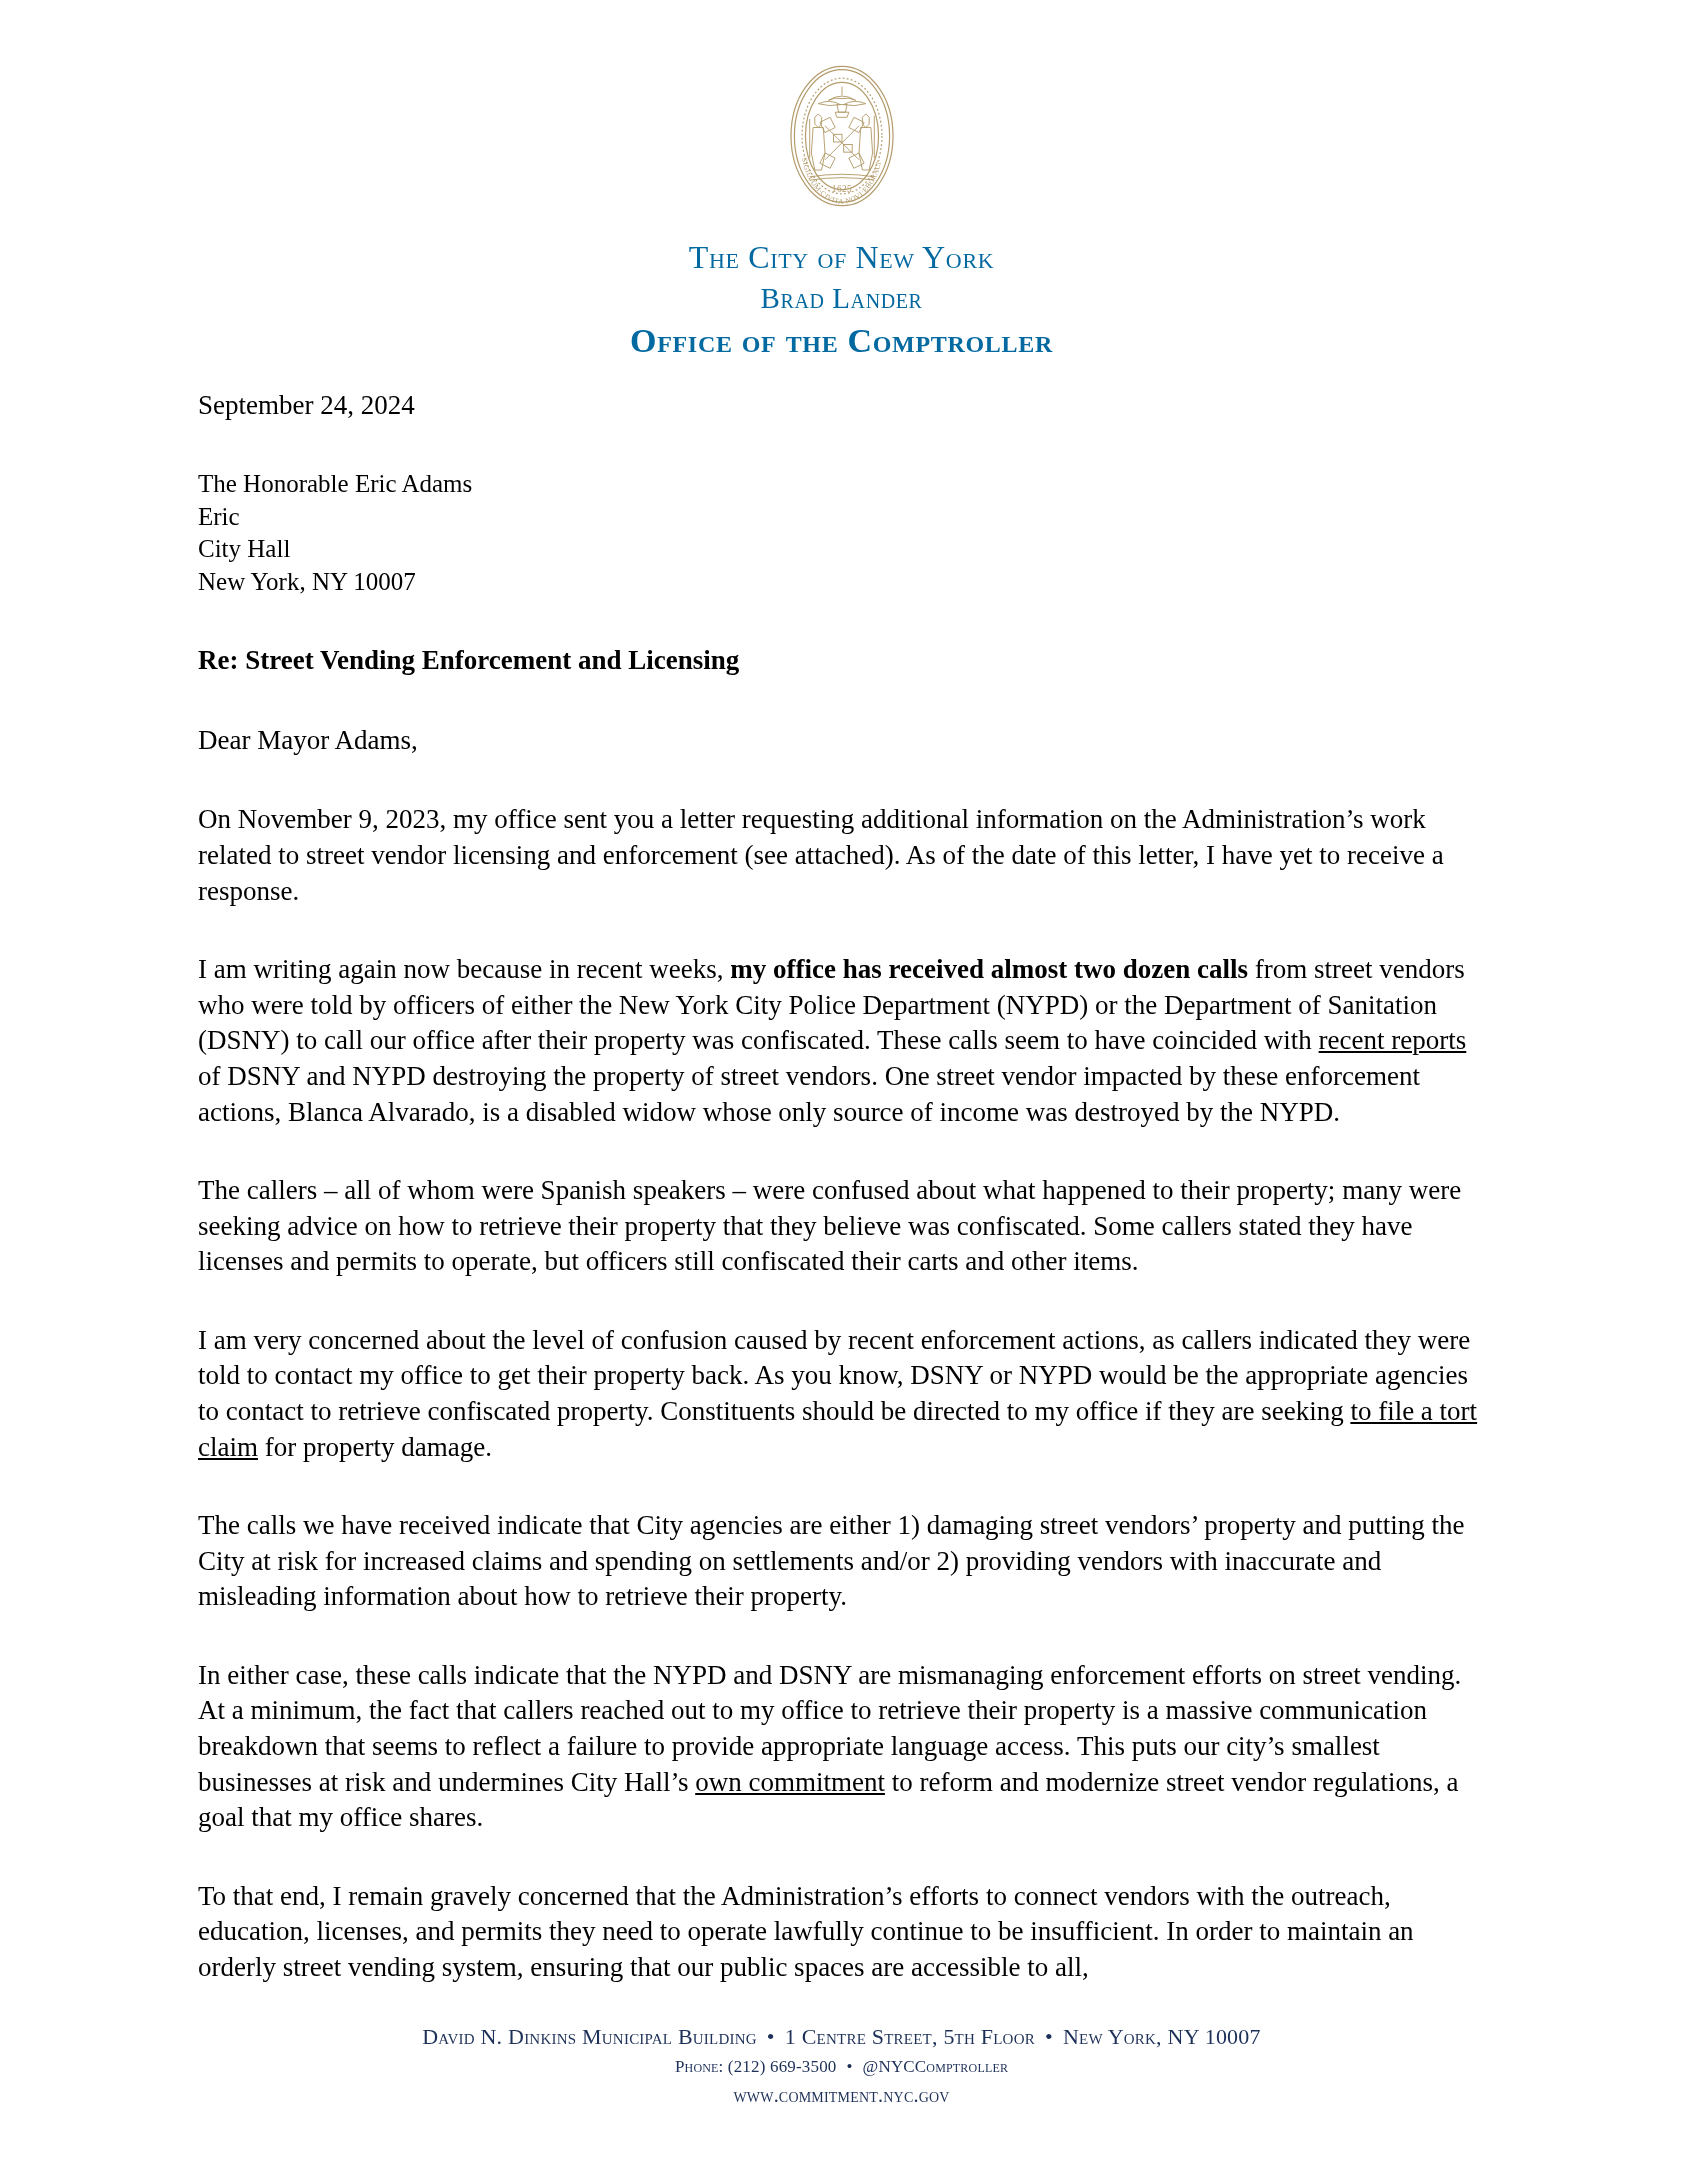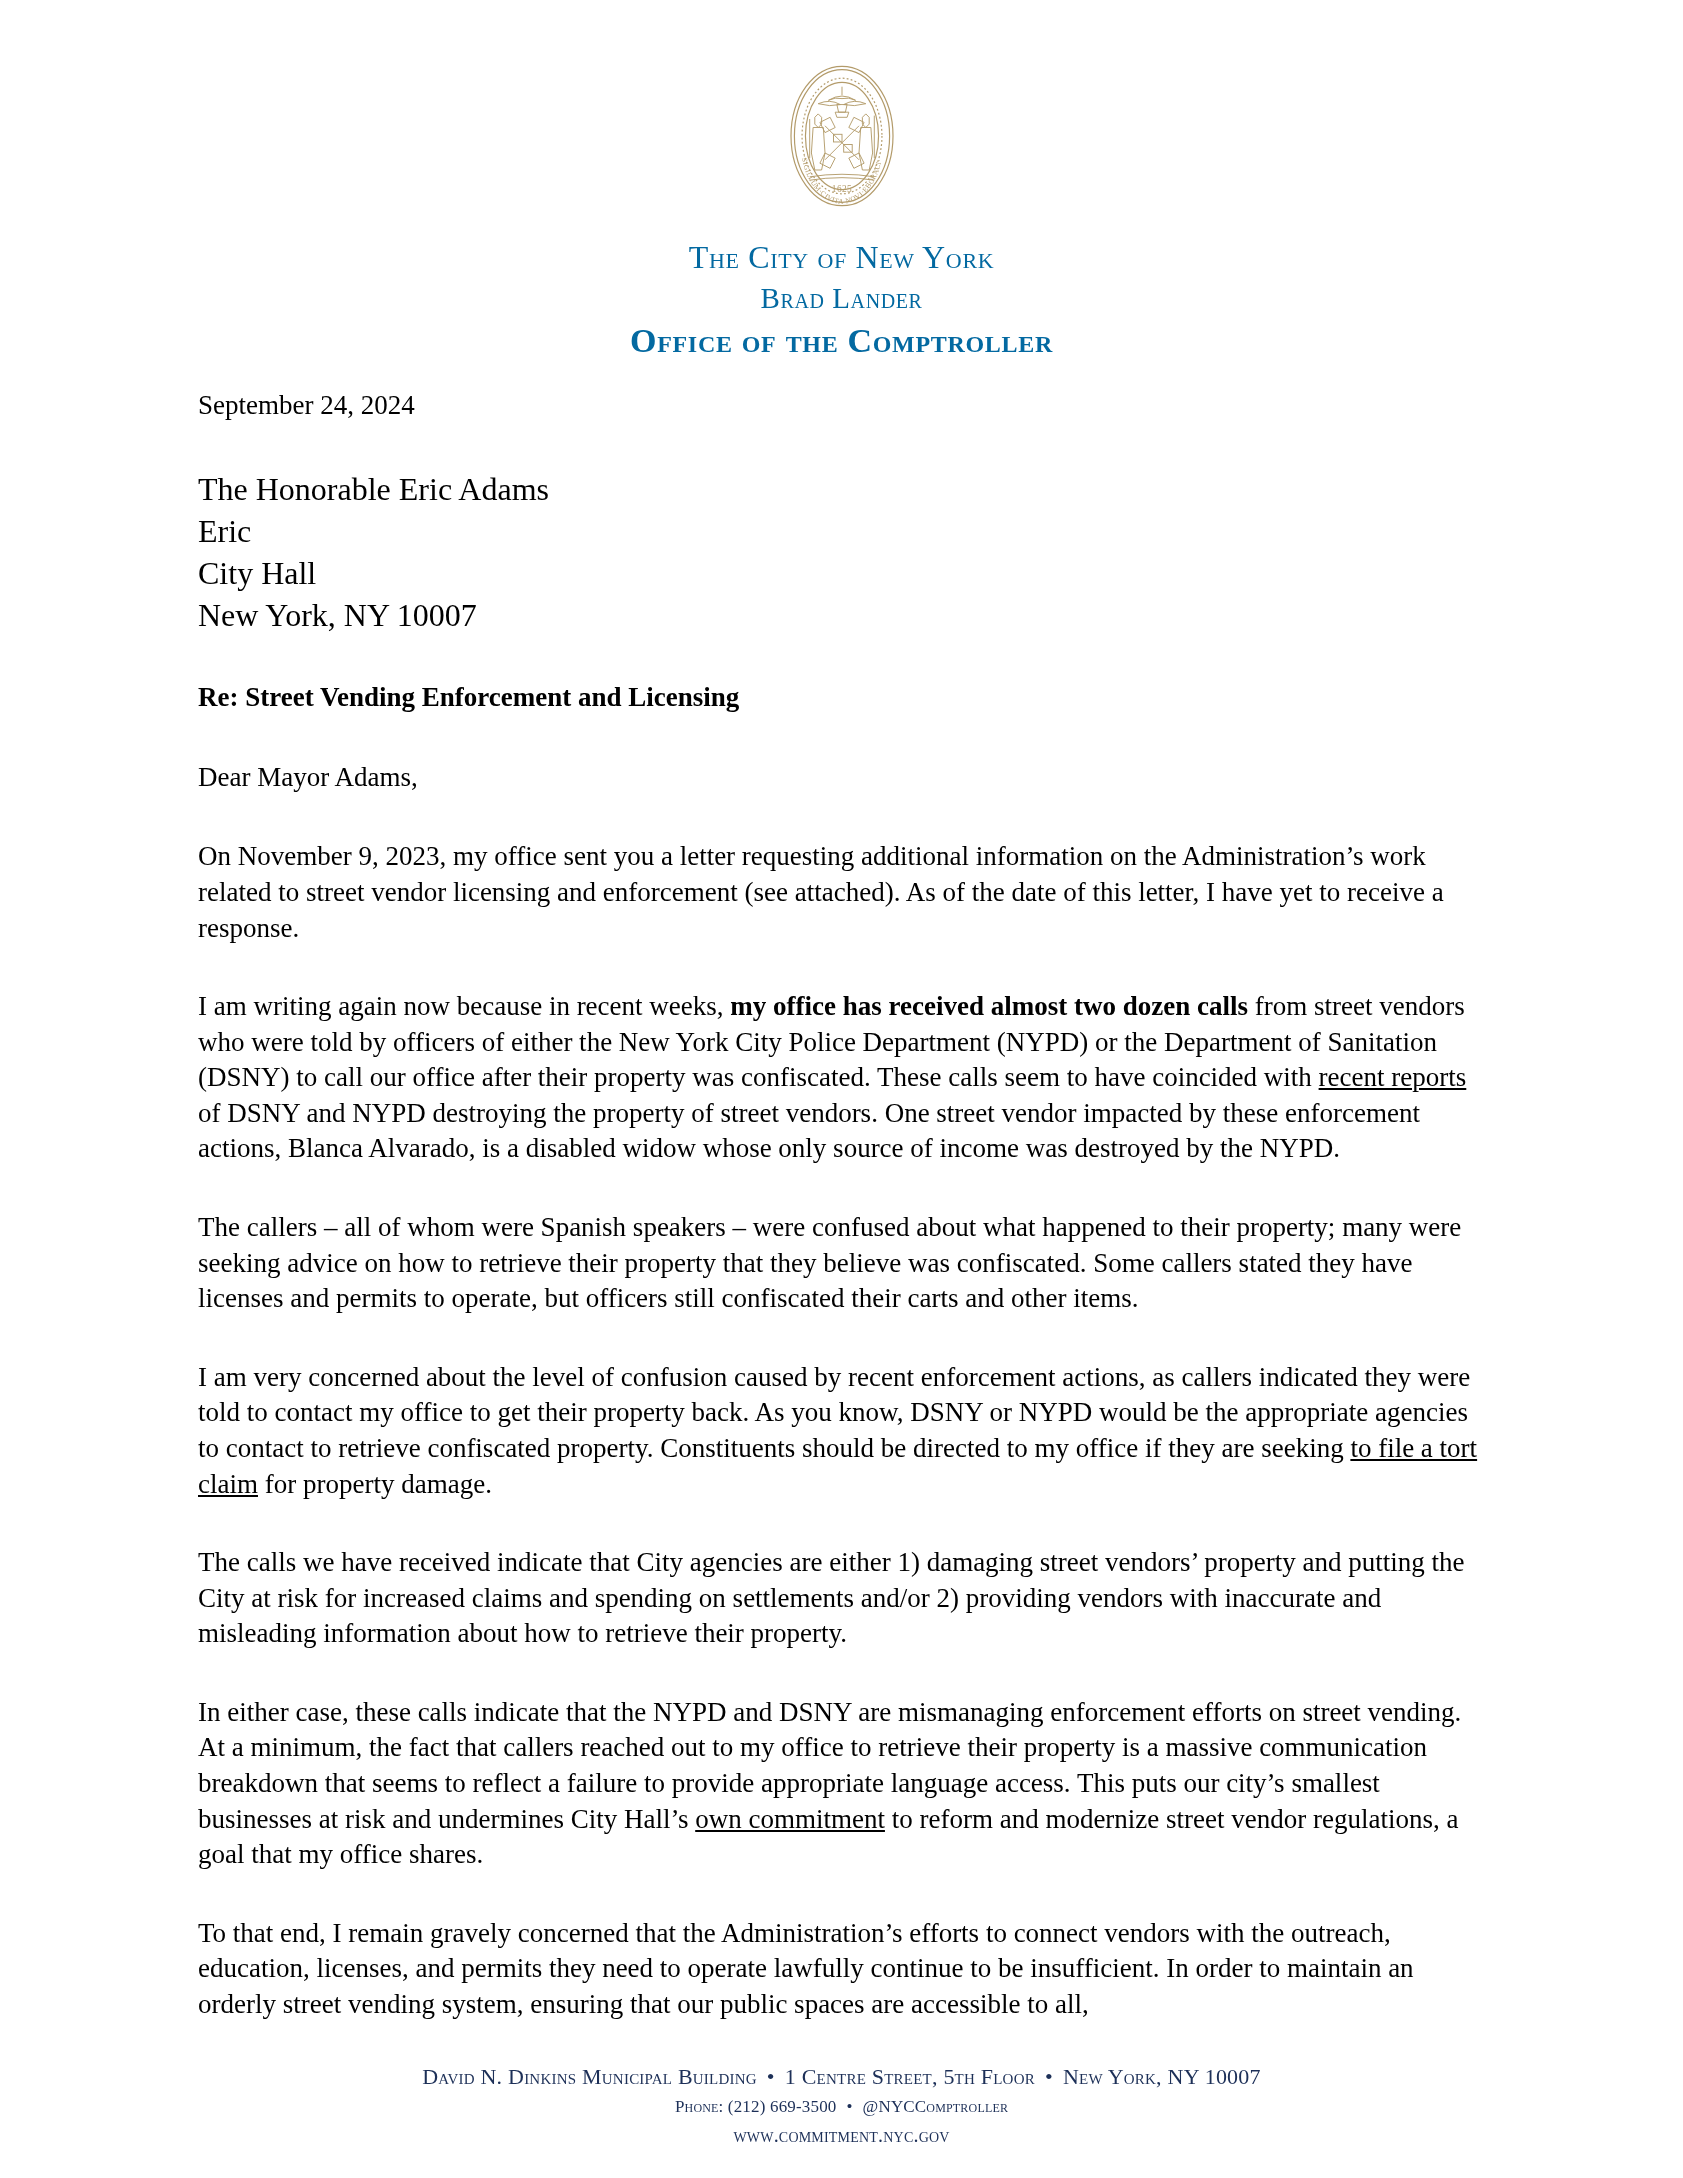--- a/index.html
+++ b/index.html
@@ -73,21 +73,21 @@
   .body-block div.line {
     font-size: 27px;
     line-height: 1.318;
     margin: 0;
     color: #000000;
     text-align: left;
   }
   .date-line { margin-bottom: 0; }
   .gap-sm { height: 44px; }
   .gap-md { height: 44px; }
-  .addr div { font-size: 32px; line-height: 1.318; }
+  .addr div { font-size: 25px; line-height: 1.318; }
 
   .subject {
     font-weight: bold;
     font-size: 27px;
     line-height: 1.318;
   }
   .para {
     font-size: 27px;
     line-height: 1.318;
     margin: 0;
@@ -105,21 +105,21 @@
   .footer {
     position: absolute;
     left: 0;
     right: 0;
     top: 2020px;
     text-align: center;
     color: #1d3058;
     font-variant: small-caps;
     font-family: "Liberation Serif", "DejaVu Serif", serif;
   }
-  .footer .f1 { font-size: 22px; letter-spacing: 0.01em; line-height: 1.55; margin-top: 40px; }
+  .footer .f1 { font-size: 22px; letter-spacing: 0.01em; line-height: 1.55; }
   .footer .f2 { font-size: 17px; letter-spacing: 0.01em; line-height: 1.55; }
   .footer .f3 { font-size: 20px; letter-spacing: 0.01em; line-height: 1.55; }
   .dot { padding: 0 10px; }
 </style>
 </head>
 <body>
 
 <div class="page">
 
   <div class="letterhead">

